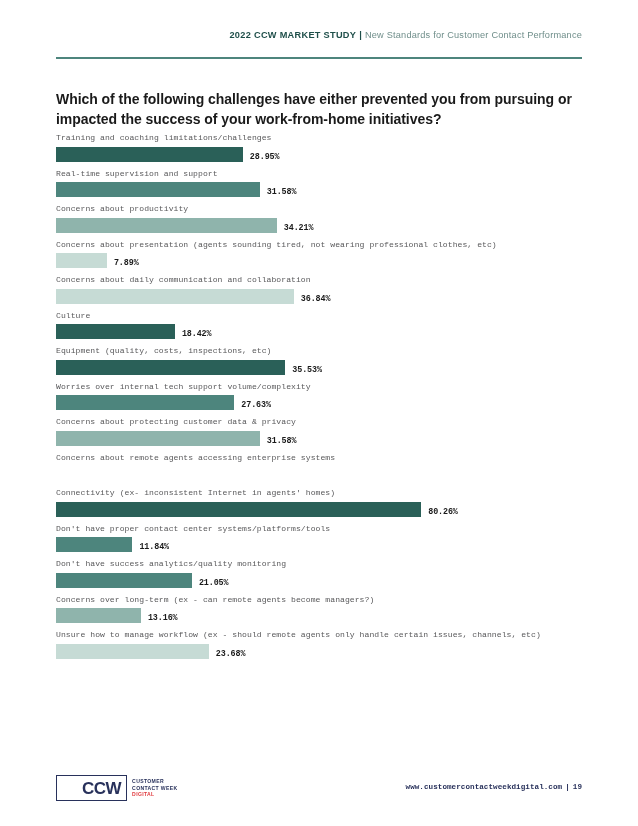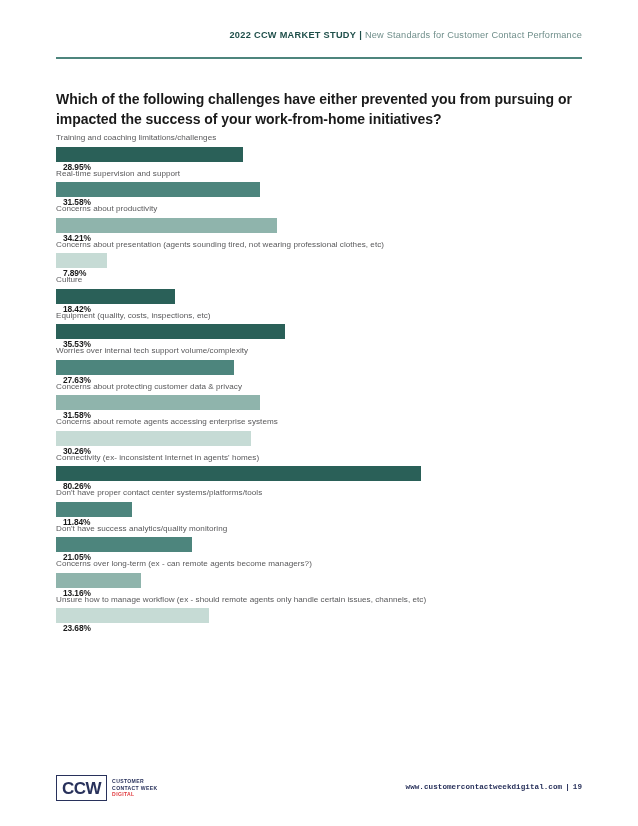--- a/index.html
+++ b/index.html
@@ -66,38 +66,38 @@
     color: #1a1a1a;
     letter-spacing: -0.05px;
   }
 
   
   .chart {
     position: absolute;
     left: 56px;
     top: 134px;
     width: 530px;
+    font-family: Liberation Mono, monospace;
   }
   .row {
     position: relative;
     height: 35.5px;
   }
   .row-label {
     font-size: 8.1px;
     color: #58585a;
     letter-spacing: 0.04px;
     line-height: 1;
     white-space: nowrap;
     padding-bottom: 4.5px;
   }
   .bar-line {
     display: flex;
-    align-items: flex-start;
+    align-items: flex-end;
     height: 15px;
-    flex-direction: column;
   }
   .bar {
     height: 15px;
     flex: 0 0 auto;
   }
   .bar-value {
     font-size: 8.4px;
     font-weight: bold;
     color: #1a1a1a;
     margin-left: 7px;
@@ -128,20 +128,21 @@
     justify-content: center;
     padding: 0 5px;
     height: 26px;
   }
   .logo-ccw {
     font-size: 17px;
     font-weight: bold;
     color: #28315b;
     letter-spacing: -0.5px;
     line-height: 1;
+    margin-left: 20px;
   }
   .logo-words {
     display: flex;
     flex-direction: column;
     justify-content: center;
     margin-left: 5px;
     height: 26px;
   }
   .logo-w1, .logo-w2 {
     font-size: 5.1px;
@@ -205,20 +206,27 @@
         </div>
       </div>
       <div class="row">
         <div class="row-label">Concerns about presentation (agents sounding tired, not wearing professional clothes, etc)</div>
         <div class="bar-line">
           <div class="bar" style="width: 50.93px; background: rgb(198, 219, 213);"></div>
           <div class="bar-value">7.89%</div>
         </div>
       </div>
       <div class="row">
+        <div class="row-label">Concerns about daily communication and collaboration</div>
+        <div class="bar-line">
+          <div class="bar" style="width: 237.8px; background: rgb(198, 219, 213);"></div>
+          <div class="bar-value">36.84%</div>
+        </div>
+      </div>
+      <div class="row">
         <div class="row-label">Culture</div>
         <div class="bar-line">
           <div class="bar" style="width: 118.9px; background: rgb(42, 96, 88);"></div>
           <div class="bar-value">18.42%</div>
         </div>
       </div>
       <div class="row">
         <div class="row-label">Equipment (quality, costs, inspections, etc)</div>
         <div class="bar-line">
           <div class="bar" style="width: 229.35px; background: rgb(42, 96, 88);"></div>
@@ -234,24 +242,20 @@
       </div>
       <div class="row">
         <div class="row-label">Concerns about protecting customer data &amp; privacy</div>
         <div class="bar-line">
           <div class="bar" style="width: 203.85px; background: rgb(143, 180, 172);"></div>
           <div class="bar-value">31.58%</div>
         </div>
       </div>
       <div class="row">
         <div class="row-label">Concerns about remote agents accessing enterprise systems</div>
-        <div class="bar-line">
-          <div class="bar" style="width: 195.33px; background: rgb(198, 219, 213);"></div>
-          <div class="bar-value">30.26%</div>
-        </div>
       </div>
       <div class="row">
         <div class="row-label">Connectivity (ex- inconsistent Internet in agents' homes)</div>
         <div class="bar-line">
           <div class="bar" style="width: 365.22px; background: rgb(42, 96, 88);"></div>
           <div class="bar-value">80.26%</div>
         </div>
       </div>
       <div class="row">
         <div class="row-label">Don't have proper contact center systems/platforms/tools</div>

